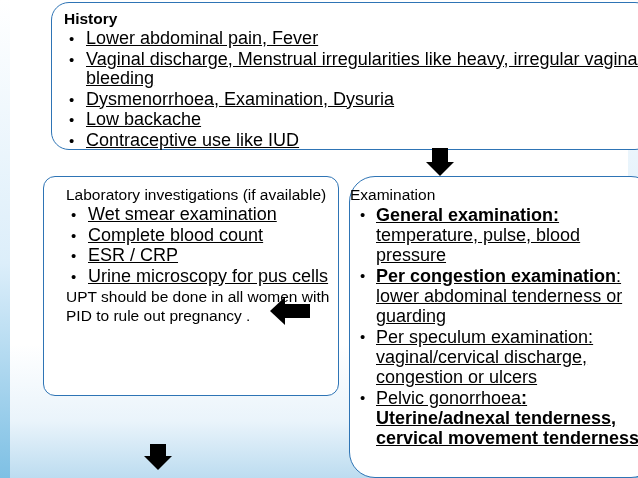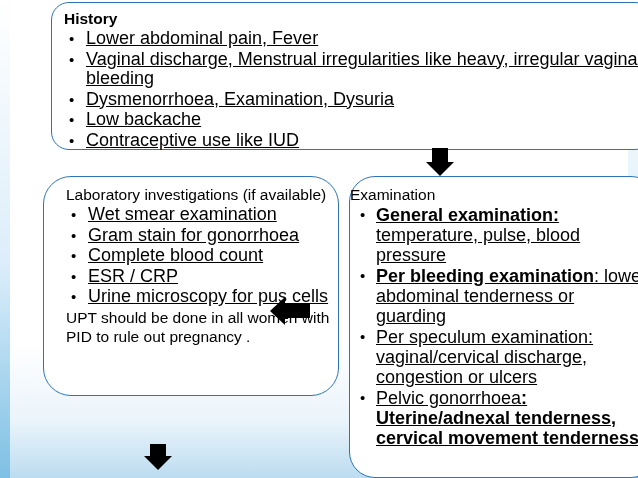--- a/index.html
+++ b/index.html
@@ -56,21 +56,21 @@
     line-height: 19px;
     margin: 2px 0 1px 0;
   }
 
   
   #lab-box {
     left: 10px;
     top: 176px;
     width: 296px;
     height: 220px;
-    border-radius: 28px;
+    border-radius: 12px;
     padding: 8px 8px 4px 22px;
   }
 
   
   #exam-box {
     left: 316px;
     top: 176px;
     width: 308px;
     height: 302px;
     border-radius: 26px;
@@ -172,41 +172,40 @@
 
   <div class="arrow-down" id="arrow-history-to-exam">
     <div class="shaft"></div>
     <div class="head"></div>
   </div>
 
   <div class="box" id="lab-box">
     <div class="plain-line">Laboratory investigations (if available)</div>
     <ul class="bullets">
       <li>Wet smear examination</li>
-      <li>Gram stain for gonorrhoea</li>
       <li>Complete blood count</li>
       <li>ESR / CRP</li>
       <li>Urine microscopy for pus cells</li>
     </ul>
     <div class="plain-line">UPT should be done in all women with PID  to rule out pregnancy .</div>
   </div>
 
   <div class="arrow-left" id="arrow-exam-to-lab">
     <div class="shaft"></div>
     <div class="head"></div>
   </div>
 
   <div class="box" id="exam-box">
     <div class="plain-line">Examination</div>
     <ul class="bullets">
       <li>
         <span class="b">General examination:</span><span> temperature, pulse, blood pressure</span>
       </li>
       <li>
-        <span class="b">Per bleeding examination</span><span>: lower abdominal tenderness or guarding</span>
+        <span class="b">Per congestion examination</span><span>: lower abdominal tenderness or guarding</span>
       </li>
       <li>
         <span class="u">Per speculum examination</span><span>: vaginal/cervical discharge, congestion or ulcers</span>
       </li>
       <li>
         <span class="u">Pelvic gonorrhoea</span><span class="b">: Uterine/adnexal tenderness, cervical movement tenderness</span>
       </li>
     </ul>
   </div>
 

